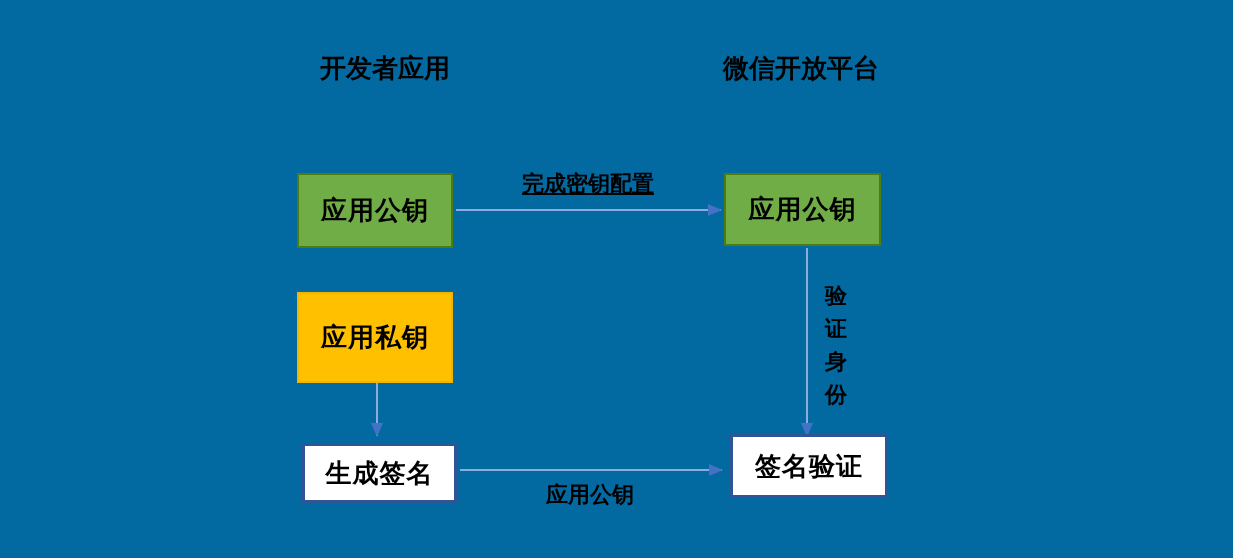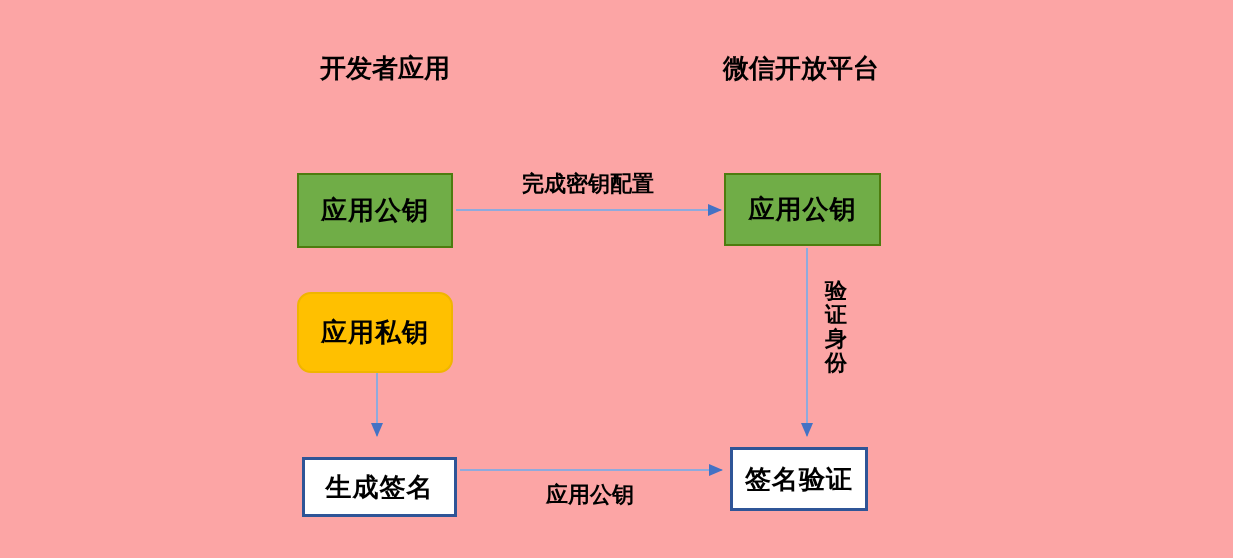--- a/index.html
+++ b/index.html
@@ -5,21 +5,21 @@
   html, body {
     margin: 0;
     padding: 0;
     background: #ffffff;
     font-family: "Liberation Sans", "DejaVu Sans", sans-serif;
   }
   .canvas {
     position: relative;
     width: 1233px;
     height: 558px;
-    background: #fca5a5;
+    background: #0369a1;
     overflow: hidden;
   }
   .abs { position: absolute; }
   .col-title {
     font-size: 26px;
     font-weight: bold;
     color: #000000;
     text-align: center;
     white-space: nowrap;
   }
@@ -53,21 +53,21 @@
     color: #000000;
     text-align: center;
     white-space: nowrap;
   }
   .edge-label-vertical {
     position: absolute;
     font-size: 22px;
     font-weight: bold;
     color: #000000;
     width: 26px;
-    line-height: 24px;
+    line-height: 33px;
     word-break: break-all;
     text-align: center;
     white-space: normal;
   }
   svg.arrow-layer {
     position: absolute;
     left: 0; top: 0;
     width: 1233px;
     height: 558px;
     pointer-events: none;
@@ -99,31 +99,31 @@
   </svg>
 
   <div class="node node-green" style="left:297px; top:173px; width:156px; height:75px;">
     <span>应用公钥</span>
   </div>
 
   <div class="node node-green" style="left:724px; top:173px; width:157px; height:73px;">
     <span>应用公钥</span>
   </div>
 
-  <div class="node node-yellow" style="left:297px; top:292px; width:156px; height:81px;border-radius:14px;">
+  <div class="node node-yellow" style="left:297px; top:292px; width:156px; height:91px;">
     <span>应用私钥</span>
   </div>
 
-  <div class="node node-outline" style="left:302px; top:457px; width:155px; height:60px;">
+  <div class="node node-outline" style="left:302px; top:443px; width:155px; height:60px;">
     <span>生成签名</span>
   </div>
 
-  <div class="node node-outline" style="left:730px; top:447px; width:138px; height:64px;">
+  <div class="node node-outline" style="left:730px; top:434px; width:158px; height:64px;">
     <span>签名验证</span>
   </div>
 
-  <div class="edge-label" style="left:498px; top:169px; width:180px;">完成密钥配置</div>
+  <div class="edge-label" style="left:498px; top:169px; width:180px;text-decoration:underline;">完成密钥配置</div>
 
   <div class="edge-label-vertical" style="left:823px; top:279px;">验证身份</div>
 
   <div class="edge-label" style="left:530px; top:480px; width:120px;">应用公钥</div>
 
 </div>
 
 </body></html>

